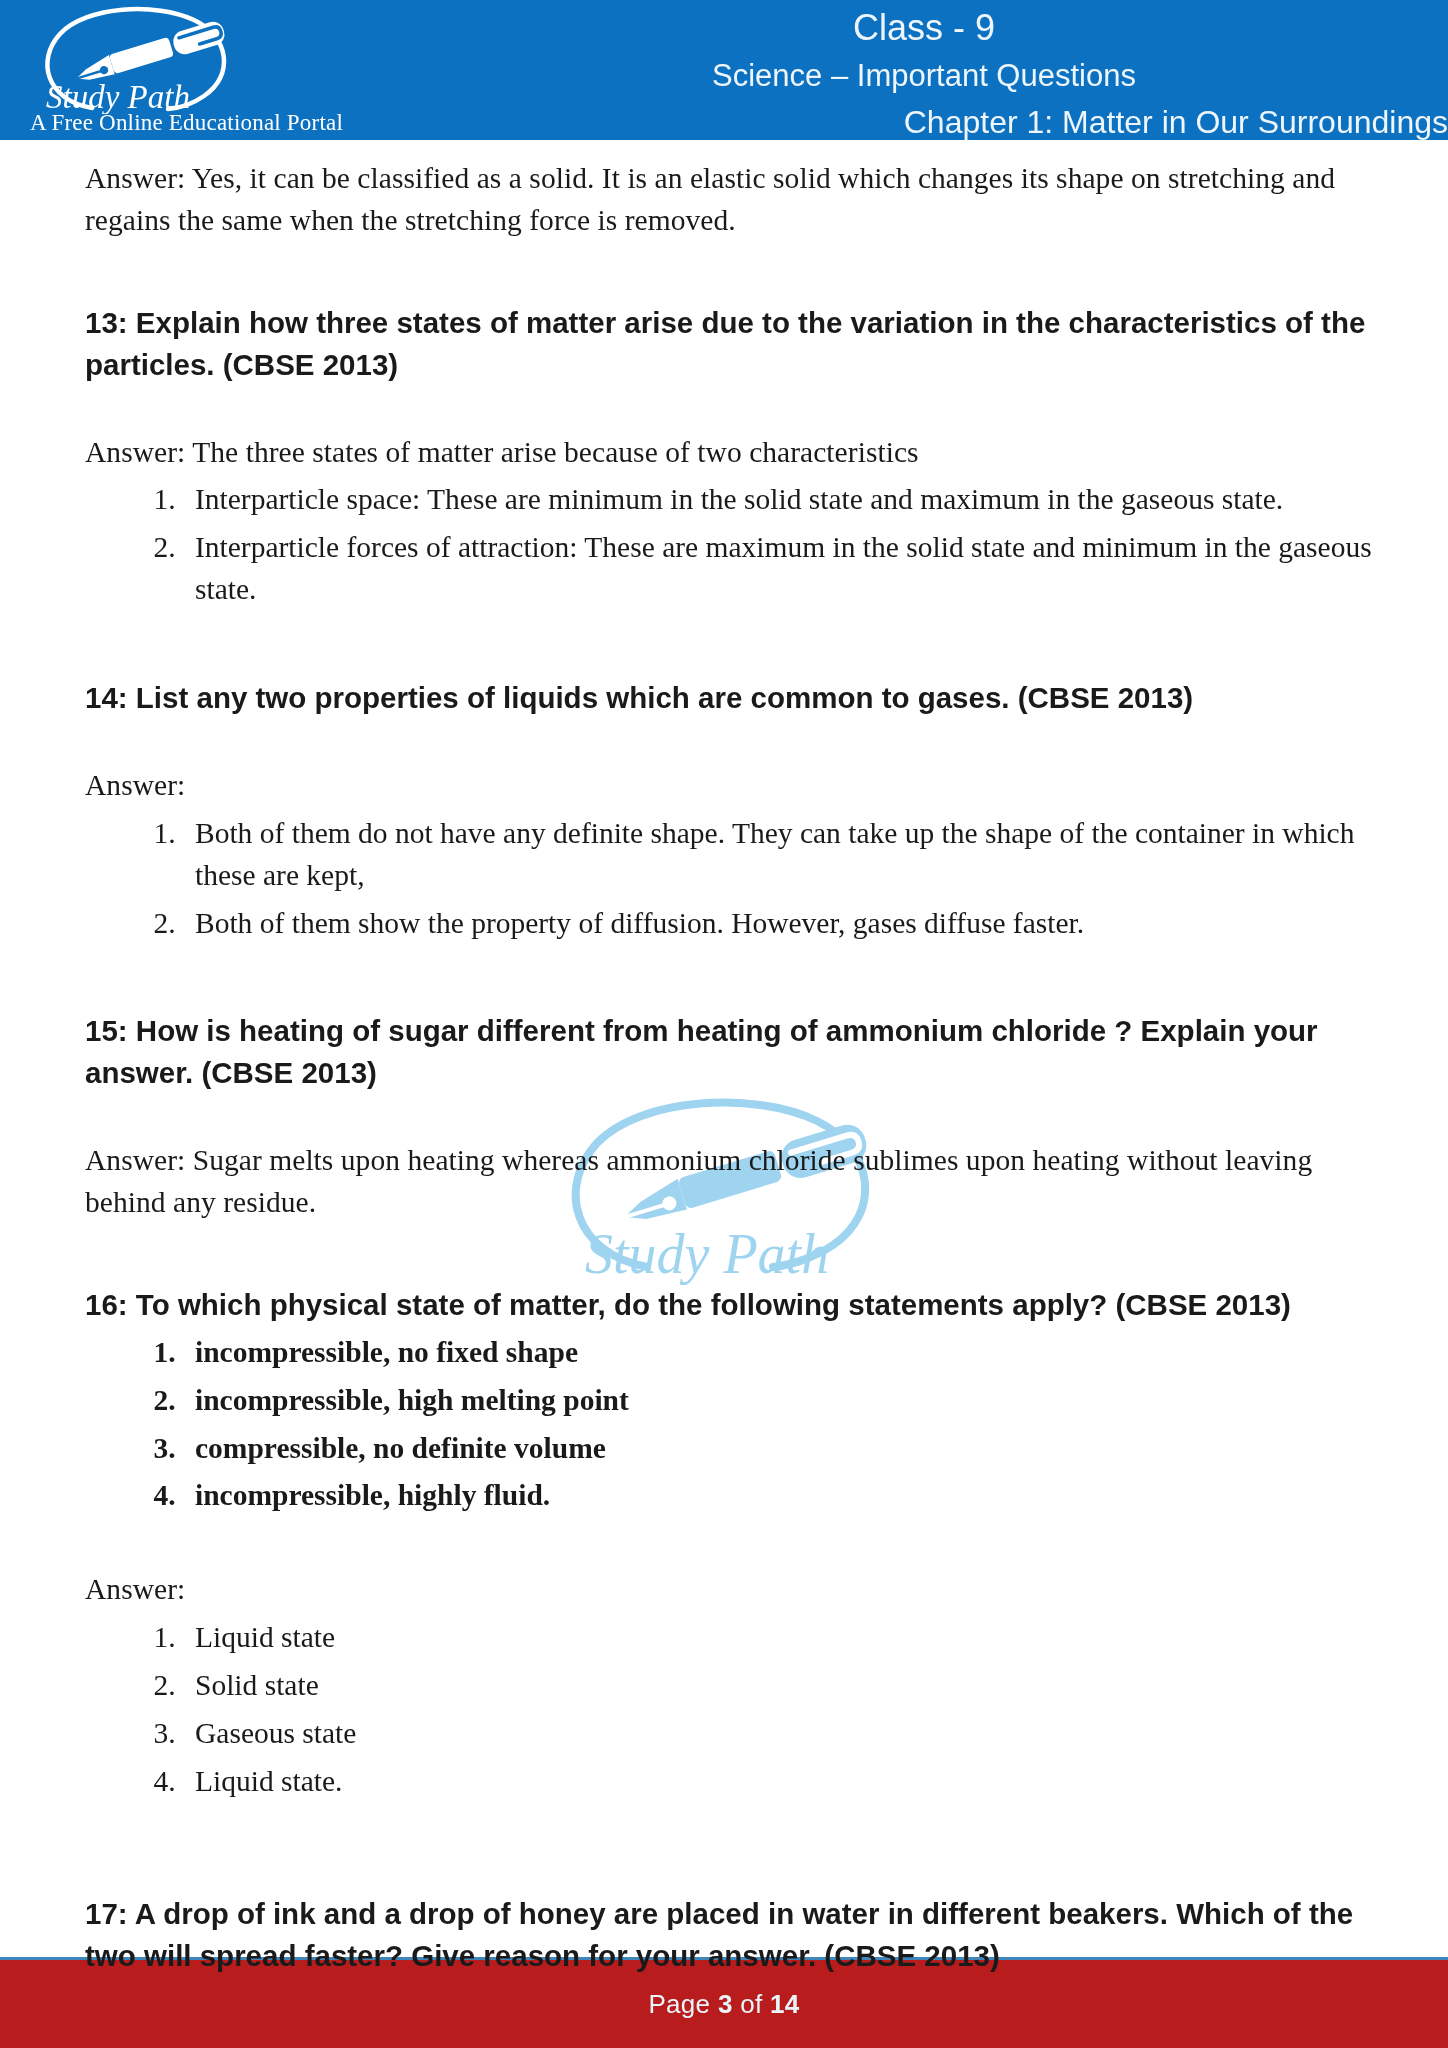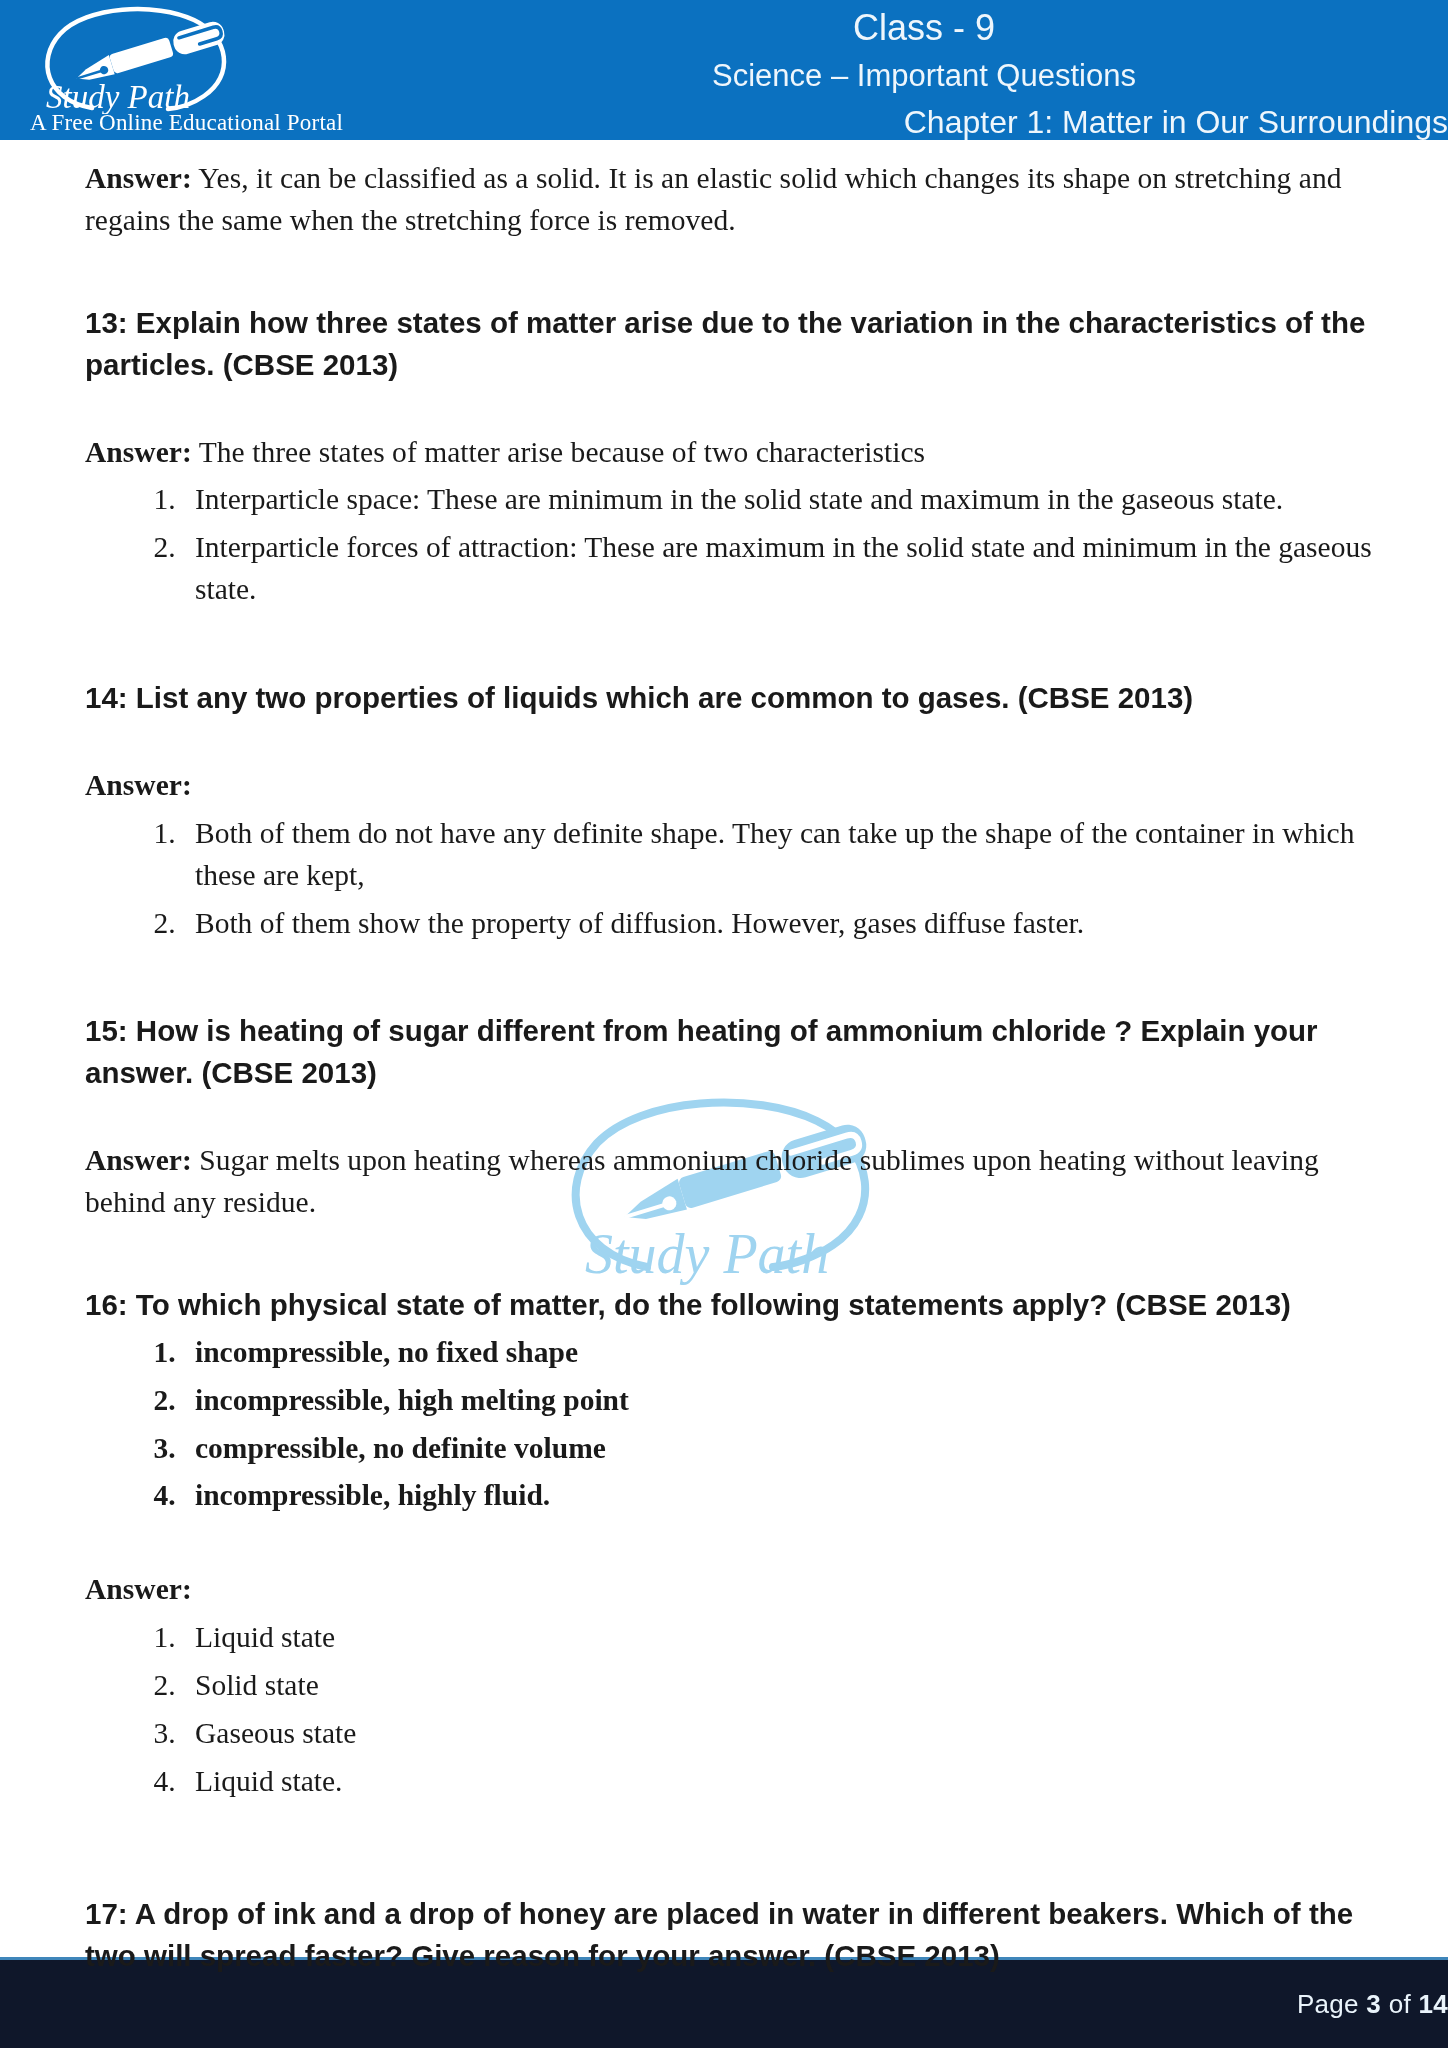--- a/index.html
+++ b/index.html
@@ -92,21 +92,21 @@
   .content { position: relative; z-index: 2; }
 
   p.para {
     margin: 0;
     font-size: 29.5px;
     line-height: 1.42;
     letter-spacing: 0.05px;
     font-family: "Liberation Serif", "DejaVu Serif", serif;
   }
   .lbl {
-    font-weight: bold;
+    font-weight: normal;
   }
   .q {
     margin: 0;
     font-weight: bold;
     font-size: 29.5px;
     line-height: 1.42;
     font-family: Liberation Sans, sans-serif;
   }
   .gap-md { height: 46px; }
   .gap-lg { height: 60px; }
@@ -125,24 +125,24 @@
   }
   ol.list.bold li { font-weight: bold; }
 
   
   .footer {
     position: absolute;
     left: 0;
     bottom: 0;
     width: 1448px;
     height: 88px;
-    background: #0f172a;
+    background: #b91c1c;
     display: flex;
     align-items: center;
-    justify-content: flex-end;
+    justify-content: center;
   }
   .footer-text {
     font-family: "Liberation Sans Narrow", "Liberation Sans", sans-serif;
     font-size: 26px;
     color: #eaf4fb;
     letter-spacing: 0.3px;
   }
   .footer-text b { font-weight: bold; }
   .sep-line {
     position: absolute;

